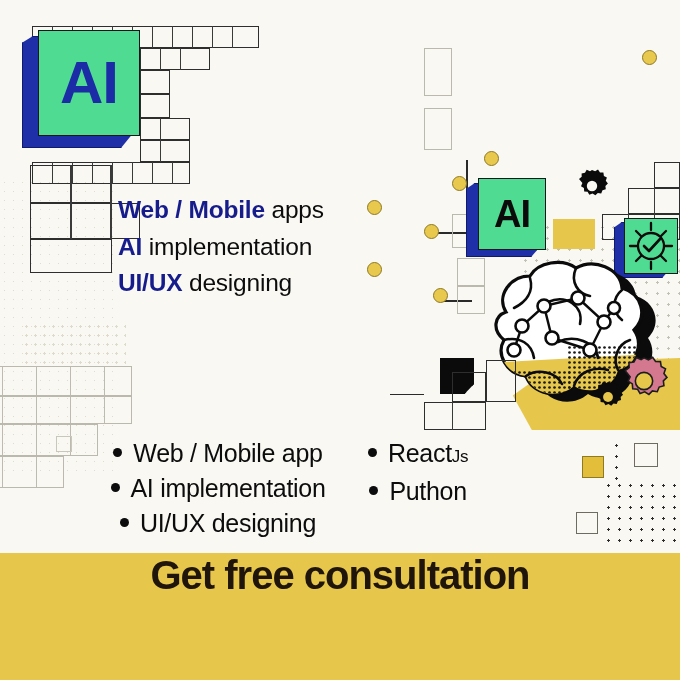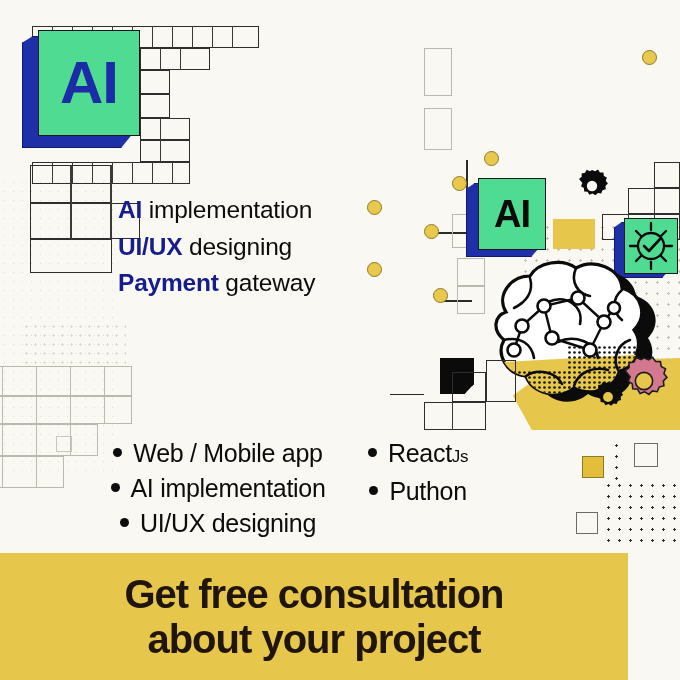--- a/index.html
+++ b/index.html
@@ -79,23 +79,23 @@
   
   .bullets { position:absolute; left:68px; top:436px; width:500px; display:flex; }
   .bcol { display:flex; flex-direction:column;align-items:center; }
   .bcol.left { width:300px; }
   .bullet { display:flex; align-items:baseline; font-size:25px; line-height:35px; color:#0C0C0C; white-space:nowrap; letter-spacing:-.3px; }
   .bullet .dot { display:inline-block; width:9px; height:9px; border-radius:50%; background:#0C0C0C; margin-right:11px; flex:none; position:relative; top:-5px; }
   .bullet .sub { font-size:17px; letter-spacing:-.3px; }
 
   
   .banner {
-    position:absolute; left:0; top:553px; width:628px; height:127px;
+    position:absolute; left:0; top:553px; width:680px; height:127px;
     background:#E6C74C; display:flex; flex-direction:column;
-    align-items:center; justify-content:center;
+    align-items:center; 
   }
   .banner div {
     font-size:40px; line-height:45px; color:#20150B; font-weight:700;
     letter-spacing:-1px; white-space:nowrap;
   }
   .yellow-blob {
     position:absolute; left:490px; top:358px; width:190px; height:72px;
     background:#E6C74C;
     clip-path:polygon(22% 100%, 12% 52%, 30% 18%, 56% 4%, 100% 0, 100% 100%);
   }
@@ -201,23 +201,23 @@
 
   <div class="ai-logo-wrap">
     <div class="ai-logo-shadow"></div>
     <div class="ai-logo-face">
       <span>AI</span>
     </div>
   </div>
 
 
   <div class="features">
+    <div class="line"><b>Web / Mobile</b><span> apps</span></div>
     <div class="line"><b>AI</b><span> implementation</span></div>
     <div class="line"><b>UI/UX</b><span> designing</span></div>
-    <div class="line"><b>Payment</b><span> gateway</span></div>
   </div>
 
   <div>
 
     <div>
       <div class="conn" style="left:466px;top:160px;width:1.5px;height:32px;"></div>
       <div class="conn" style="left:436px;top:232px;width:40px;height:1.5px;"></div>
       <div class="conn" style="left:440px;top:300px;width:32px;height:1.5px;"></div>
       <div class="gbox light" style="left:452px;top:214px;width:26px;height:34px;"></div>
       <div class="gbox light" style="left:457px;top:258px;width:28px;height:28px;"></div>
@@ -369,16 +369,15 @@
         </div>
       <div class="bullet">
           <span class="dot"></span>
           <span>Puthon</span>
         </div>
     </div>
   </div>
 
   <div class="banner">
     <div>Get free consultation</div>
-    <div>about your project</div>
   </div>
 
 </div>
 
 </body></html>

